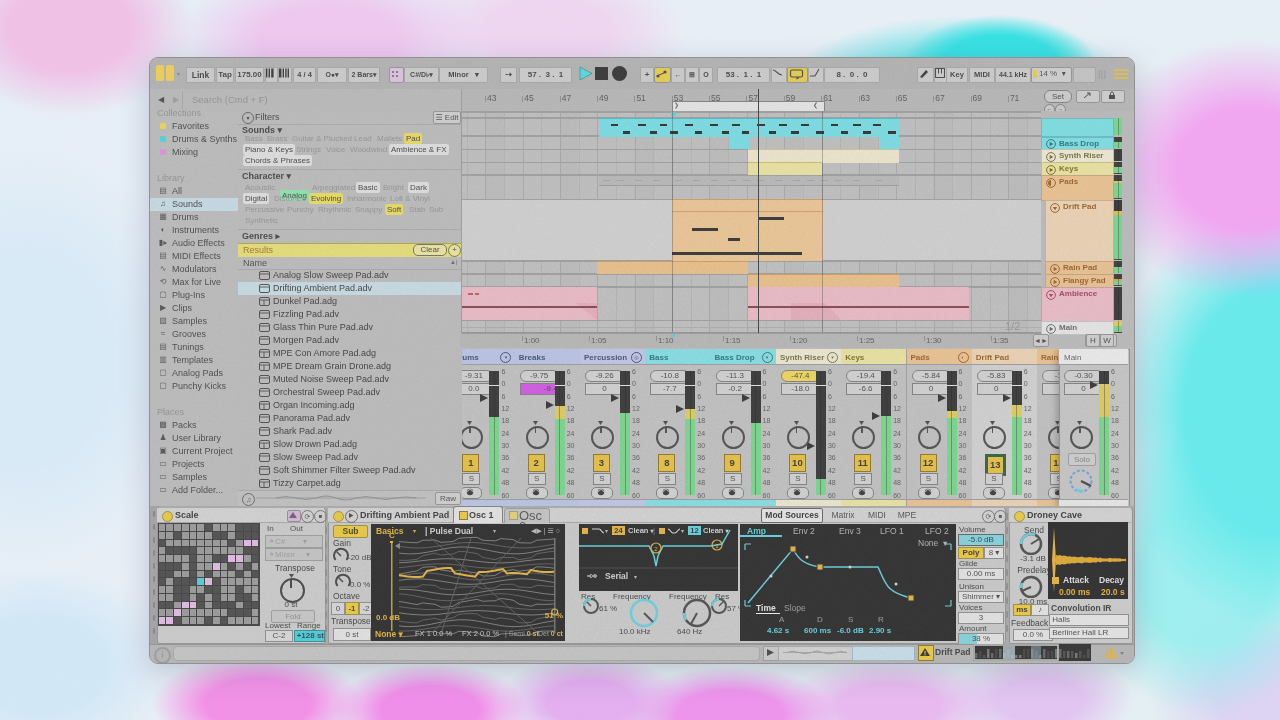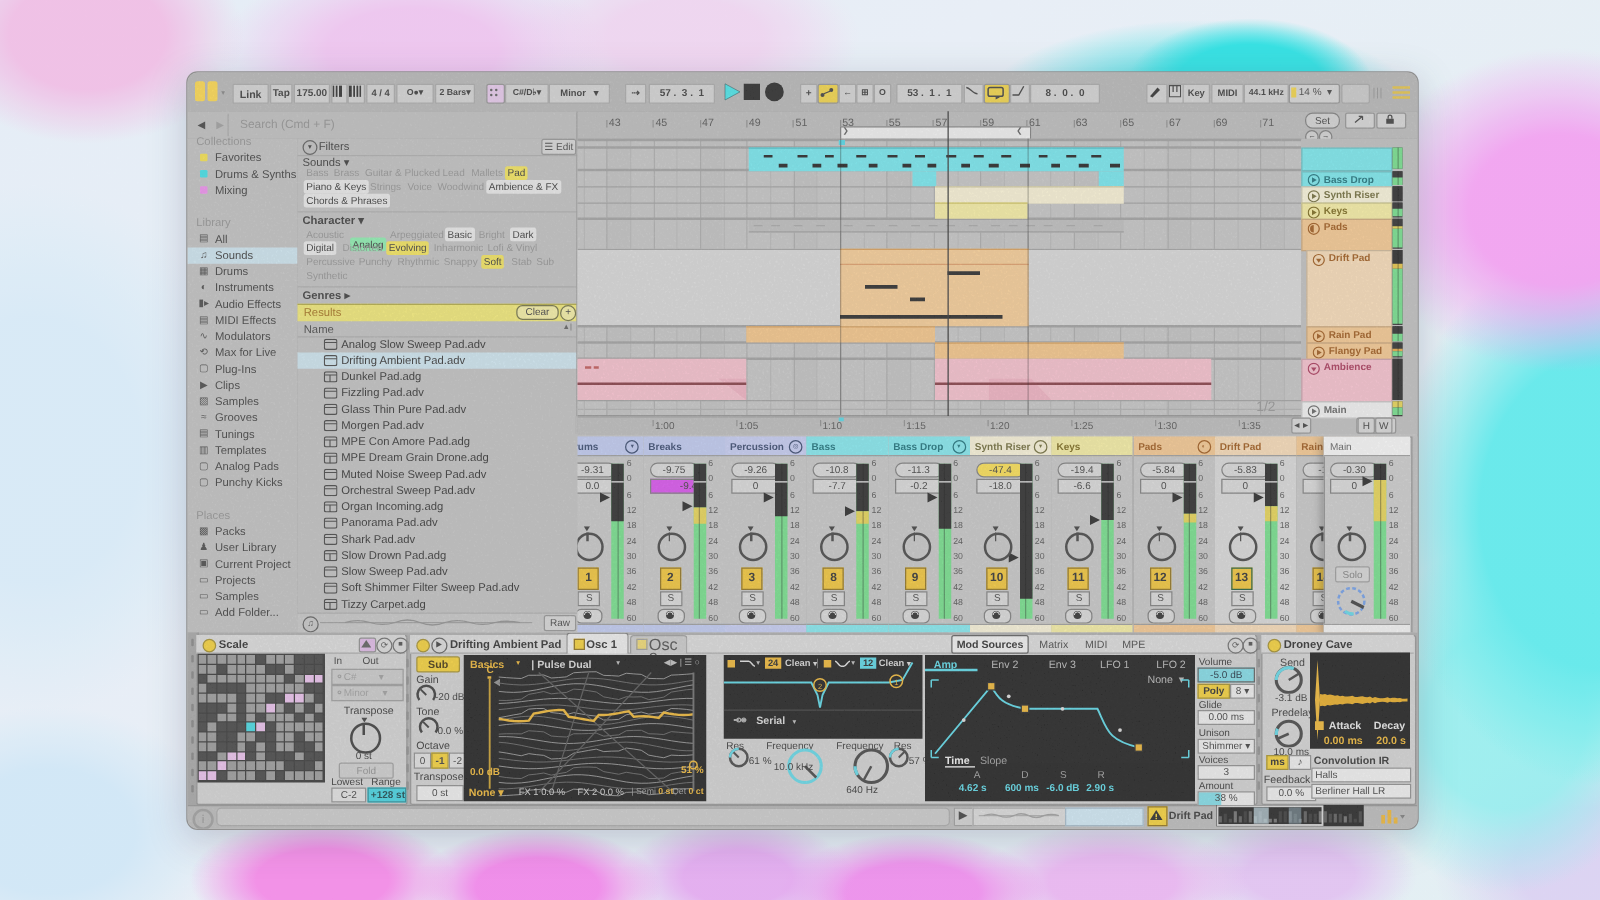--- a/index.html
+++ b/index.html
@@ -191,21 +191,21 @@
 <div class="a" style="left:22px;top:400px;width:70px;height:12px;font-size:9px;color:#313131;line-height:12px;white-space:nowrap;">Projects</div>
 <div class="a" style="left:8px;top:414px;width:10px;height:10px;color:#3f3f3f;font-size:8px;line-height:10px;text-align:center;">▭</div>
 <div class="a" style="left:22px;top:413px;width:70px;height:12px;font-size:9px;color:#313131;line-height:12px;white-space:nowrap;">Samples</div>
 <div class="a" style="left:8px;top:427px;width:10px;height:10px;color:#3f3f3f;font-size:8px;line-height:10px;text-align:center;">▭</div>
 <div class="a" style="left:22px;top:426px;width:70px;height:12px;font-size:9px;color:#313131;line-height:12px;white-space:nowrap;">Add Folder...</div>
 <div class="a" style="left:88px;top:53px;width:224px;height:395px;background:#bfbfbf;"></div>
 <div class="a" style="left:88px;top:53px;width:224px;height:13px;border-bottom:1px solid #aaaaaa;"></div>
 <div class="a" style="left:92px;top:54px;width:10px;height:10px;border:1px solid #555;border-radius:50%;font-size:6px;text-align:center;line-height:10px;color:#333;">▾</div>
 <div class="a" style="left:105px;top:54px;width:40px;height:11px;font-size:9px;color:#2f2f2f;line-height:11px;">Filters</div>
 <div class="a" style="left:283px;top:53px;width:26px;height:11px;border:1px solid #8f8f8f;background:#d6d6d6;border-radius:2px;font-size:8px;line-height:11px;text-align:center;color:#3a3a3a;">☰ Edit</div>
-<div class="a" style="left:92px;top:67px;width:50px;height:11px;font-size:9px;color:#2f2f2f;font-weight:normal;line-height:11px;">Sounds ▾</div>
+<div class="a" style="left:92px;top:67px;width:50px;height:11px;font-size:9px;color:#2f2f2f;font-weight:bold;line-height:11px;">Sounds ▾</div>
 <div class="chip" style="left:93px;top:75px;color:#8f8f8f;">Bass</div>
 <div class="chip" style="left:115px;top:75px;color:#8f8f8f;">Brass</div>
 <div class="chip" style="left:140px;top:75px;color:#8f8f8f;">Guitar &amp; Plucked</div>
 <div class="chip" style="left:202px;top:75px;color:#8f8f8f;">Lead</div>
 <div class="chip" style="left:225px;top:75px;color:#8f8f8f;">Mallets</div>
 <div class="chip" style="left:254px;top:75px;color:#2d2d2d;background:#f6e553;">Pad</div>
 <div class="chip" style="left:93px;top:86px;color:#2d2d2d;background:#e9e9e9;">Piano &amp; Keys</div>
 <div class="chip" style="left:144px;top:86px;color:#8f8f8f;">Strings</div>
 <div class="chip" style="left:174px;top:86px;color:#8f8f8f;">Voice</div>
 <div class="chip" style="left:198px;top:86px;color:#8f8f8f;">Woodwind</div>
@@ -1046,21 +1046,21 @@
 <div class="a" style="left:561.8px;top:117.80000000000001px;width:12px;height:8px;font-size:7px;color:#4a4a4a;line-height:8px;">42</div>
 <div class="a" style="left:561.8px;top:130.14999999999998px;width:12px;height:8px;font-size:7px;color:#4a4a4a;line-height:8px;">48</div>
 <div class="a" style="left:561.8px;top:142.5px;width:12px;height:8px;font-size:7px;color:#4a4a4a;line-height:8px;">60</div>
 <div class="a" style="left:527.8px;top:72px;width:5px;height:4px;">
         <svg width="5" height="4">
           <polygon points="0,0 5,0 2.5,4" fill="#333"></polygon>
         </svg>
       </div>
 <div class="a" style="left:520.8px;top:77px;width:19px;height:19px;border:2px solid #3a3a3a;border-radius:50%;"></div>
 <div class="a" style="left:529.8px;top:77px;width:1.5px;height:7px;background:#3a3a3a;"></div>
-<div class="a" style="left:522.8px;top:105px;width:15px;height:16px;background:#f5c52c;border:1px solid #14532d;font-size:9.5px;font-weight:bold;text-align:center;line-height:16px;color:#222;">13</div>
+<div class="a" style="left:522.8px;top:105px;width:15px;height:16px;background:#f5c52c;border:3px solid #14532d;font-size:9.5px;font-weight:bold;text-align:center;line-height:16px;color:#222;">13</div>
 <div class="a" style="left:522.8px;top:124px;width:16px;height:10px;border:1px solid #777;background:#dadada;font-size:8px;text-align:center;line-height:10px;color:#333;">S</div>
 <div class="a" style="left:520.8px;top:138px;width:20px;height:10px;border:1px solid #777;border-radius:5px;background:#dadada;">
         <svg width="18" height="8">
           <circle cx="9" cy="4" r="3.2" fill="#222"></circle>
           <path d="M6.5 4 a2.5 2.5 0 0 1 5 0" stroke="#eee" fill="none" stroke-width="0.8"></path>
         </svg>
       </div>
 <div class="a" style="left:509.79999999999995px;top:150px;width:65.3px;height:7px;background:#fadcb4;border-top:1px solid #999;"></div>
 <div class="a" style="left:575.0999999999999px;top:0px;width:65.3px;height:157px;background:#c6c6c6;border-right:1px solid #9e9e9e;"></div>
 <div class="a" style="left:575.0999999999999px;top:0px;width:65.3px;height:15px;background:#f7c78b;border-bottom:1px solid #999;"></div>
@@ -1495,21 +1495,21 @@
 <circle cx="71" cy="21" r="13" fill="none" stroke="#5ad8e8" stroke-width="2.5"></circle>
       <path d="M71 21 L80 30" stroke="#3a3a3a" stroke-width="2"></path>
 <circle cx="124" cy="21" r="13" fill="none" stroke="#3a3a3a" stroke-width="2.5"></circle>
       <path d="M113 28 a13 13 0 0 1 -2 -7" stroke="#5ad8e8" fill="none" stroke-width="2.5"></path>
       <path d="M124 21 L118 32" stroke="#3a3a3a" stroke-width="2"></path>
 <circle cx="146" cy="14" r="7" fill="none" stroke="#3a3a3a" stroke-width="2"></circle>
       <path d="M146 14 L151 9" stroke="#3a3a3a" stroke-width="1.5"></path>
       <path d="M139 14 a7 7 0 0 1 7 -7" stroke="#5ad8e8" fill="none" stroke-width="2"></path>
 </svg>
 <div class="a" style="left:449px;top:546px;width:26px;height:9px;font-size:8px;color:#2a2a2a;line-height:9px;">61 %</div>
-<div class="a" style="left:469px;top:551px;width:40px;height:9px;font-size:8px;color:#2a2a2a;line-height:9px;">10.0 kHz</div>
+<div class="a" style="left:469px;top:569px;width:40px;height:9px;font-size:8px;color:#2a2a2a;line-height:9px;">10.0 kHz</div>
 <div class="a" style="left:527px;top:569px;width:36px;height:9px;font-size:8px;color:#2a2a2a;line-height:9px;">640 Hz</div>
 <div class="a" style="left:577px;top:546px;width:26px;height:9px;font-size:8px;color:#2a2a2a;line-height:9px;">57 %</div>
 <div class="a" style="left:590px;top:466px;width:216px;height:117px;background:#101010;"></div>
 <div class="a" style="left:597px;top:468px;width:28px;height:10px;font-size:8.5px;font-weight:bold;color:#52d8e8;line-height:10px;">Amp</div>
 <div class="a" style="left:590px;top:477px;width:42px;height:2px;background:#52d8e8;"></div>
 <div class="a" style="left:643px;top:468px;width:30px;height:10px;font-size:8.5px;color:#b5b5b5;line-height:10px;">Env 2</div>
 <div class="a" style="left:689px;top:468px;width:30px;height:10px;font-size:8.5px;color:#b5b5b5;line-height:10px;">Env 3</div>
 <div class="a" style="left:730px;top:468px;width:30px;height:10px;font-size:8.5px;color:#b5b5b5;line-height:10px;">LFO 1</div>
 <div class="a" style="left:775px;top:468px;width:30px;height:10px;font-size:8.5px;color:#b5b5b5;line-height:10px;">LFO 2</div>
 <div class="a" style="left:768px;top:480px;width:40px;height:10px;font-size:8.5px;color:#b5b5b5;line-height:10px;">None &nbsp;▾</div>

